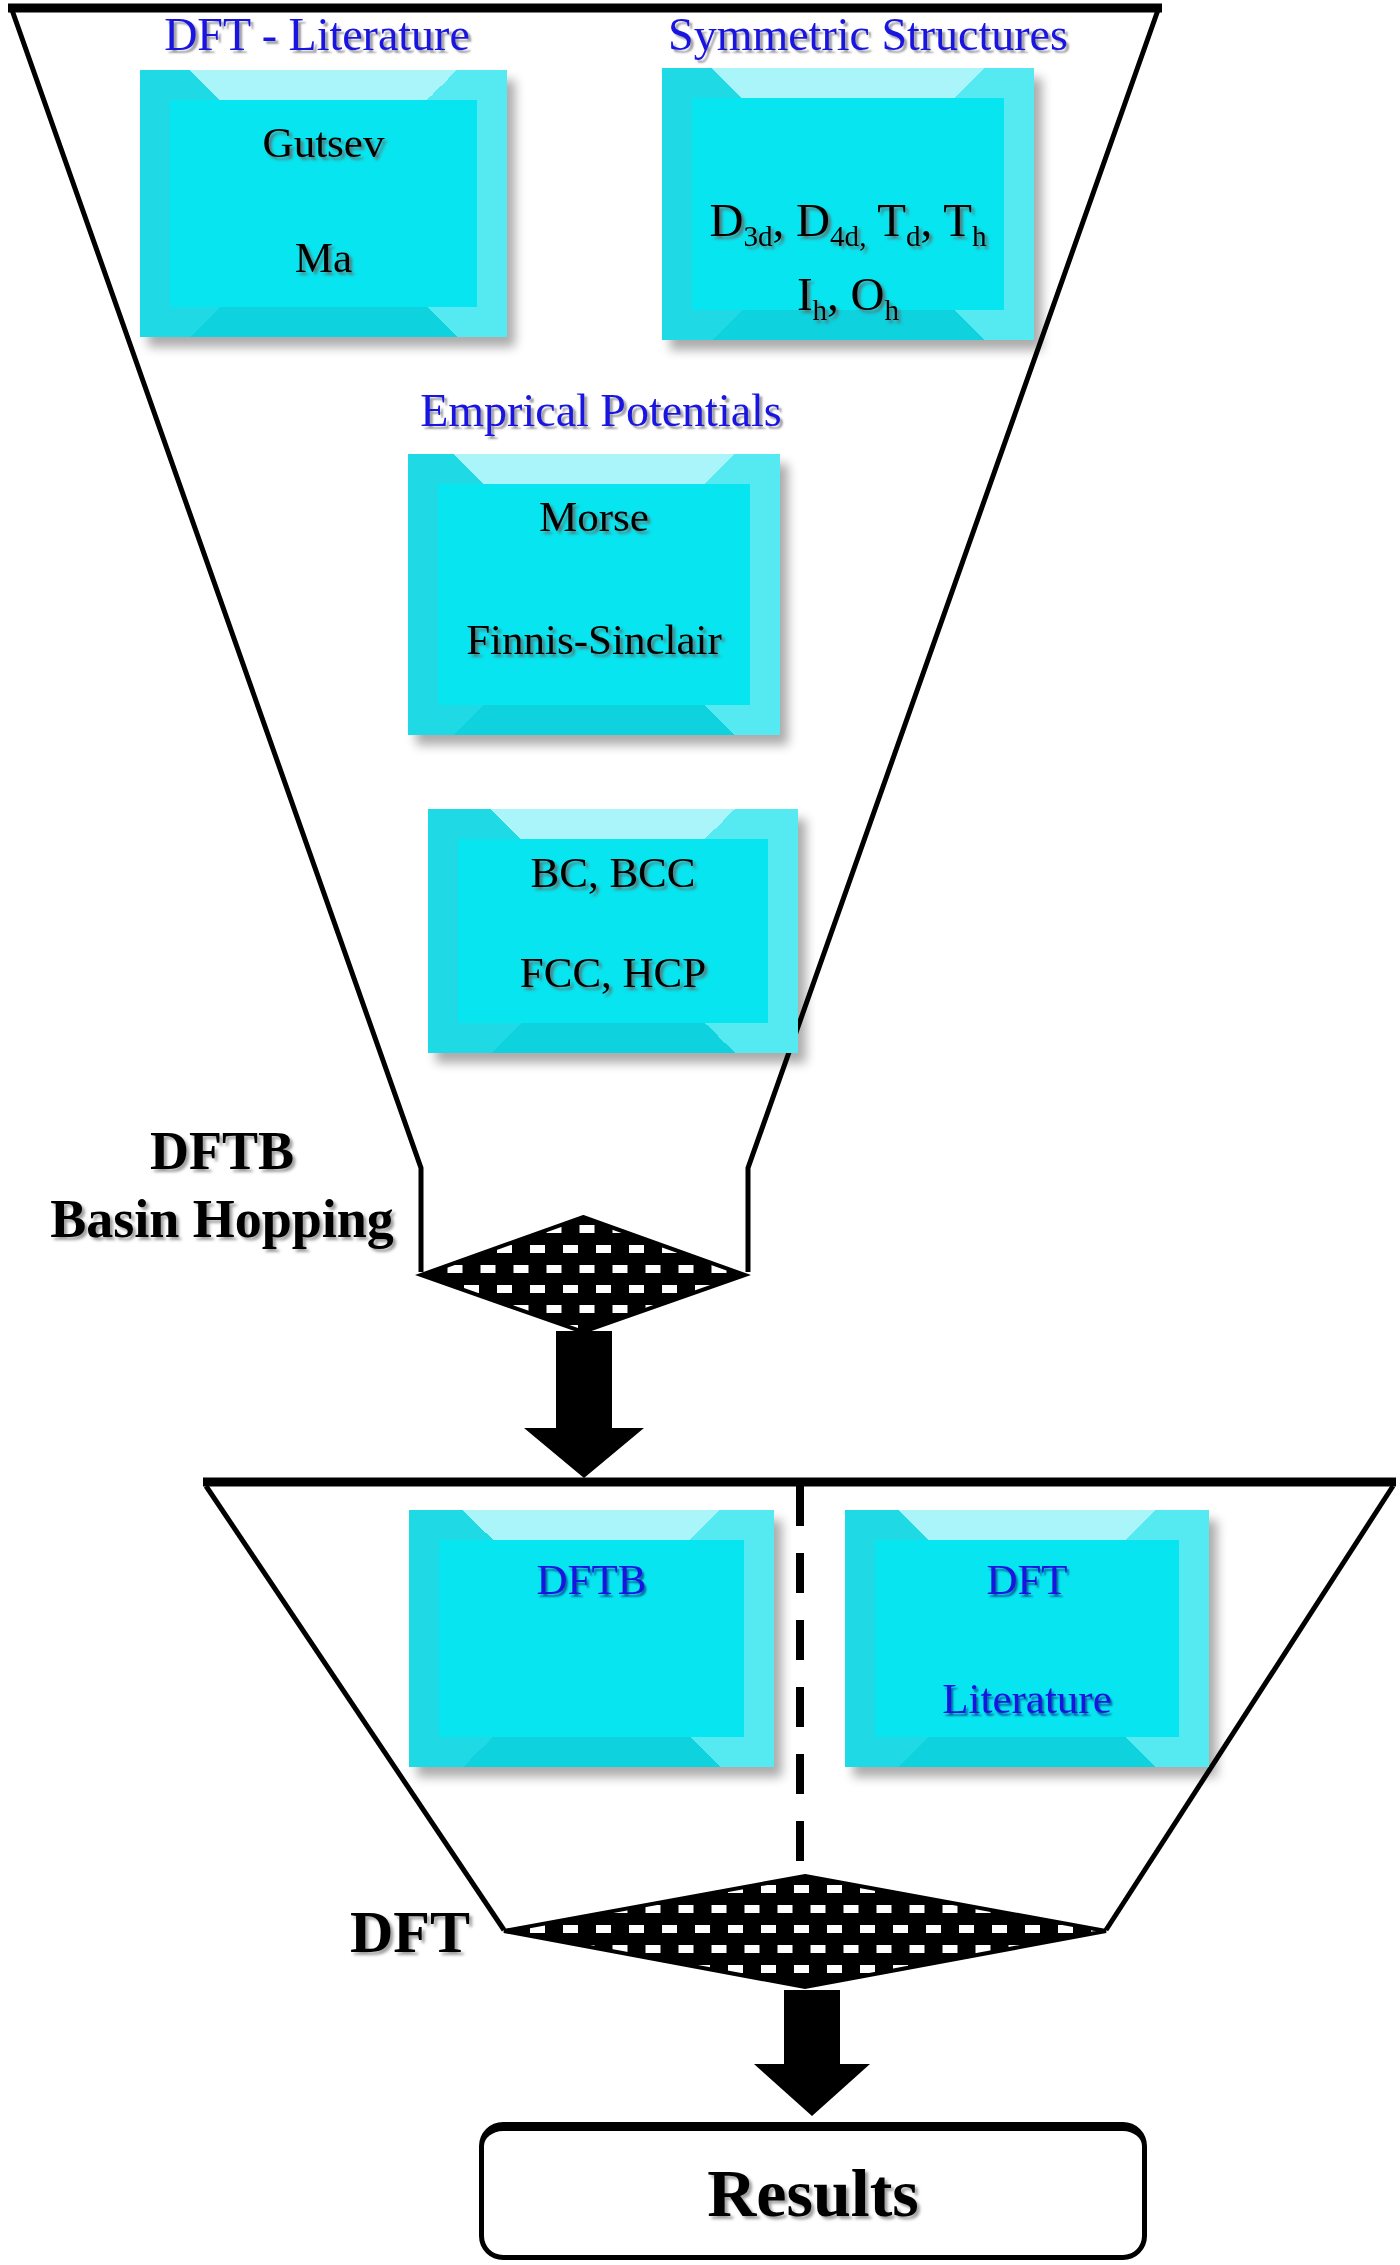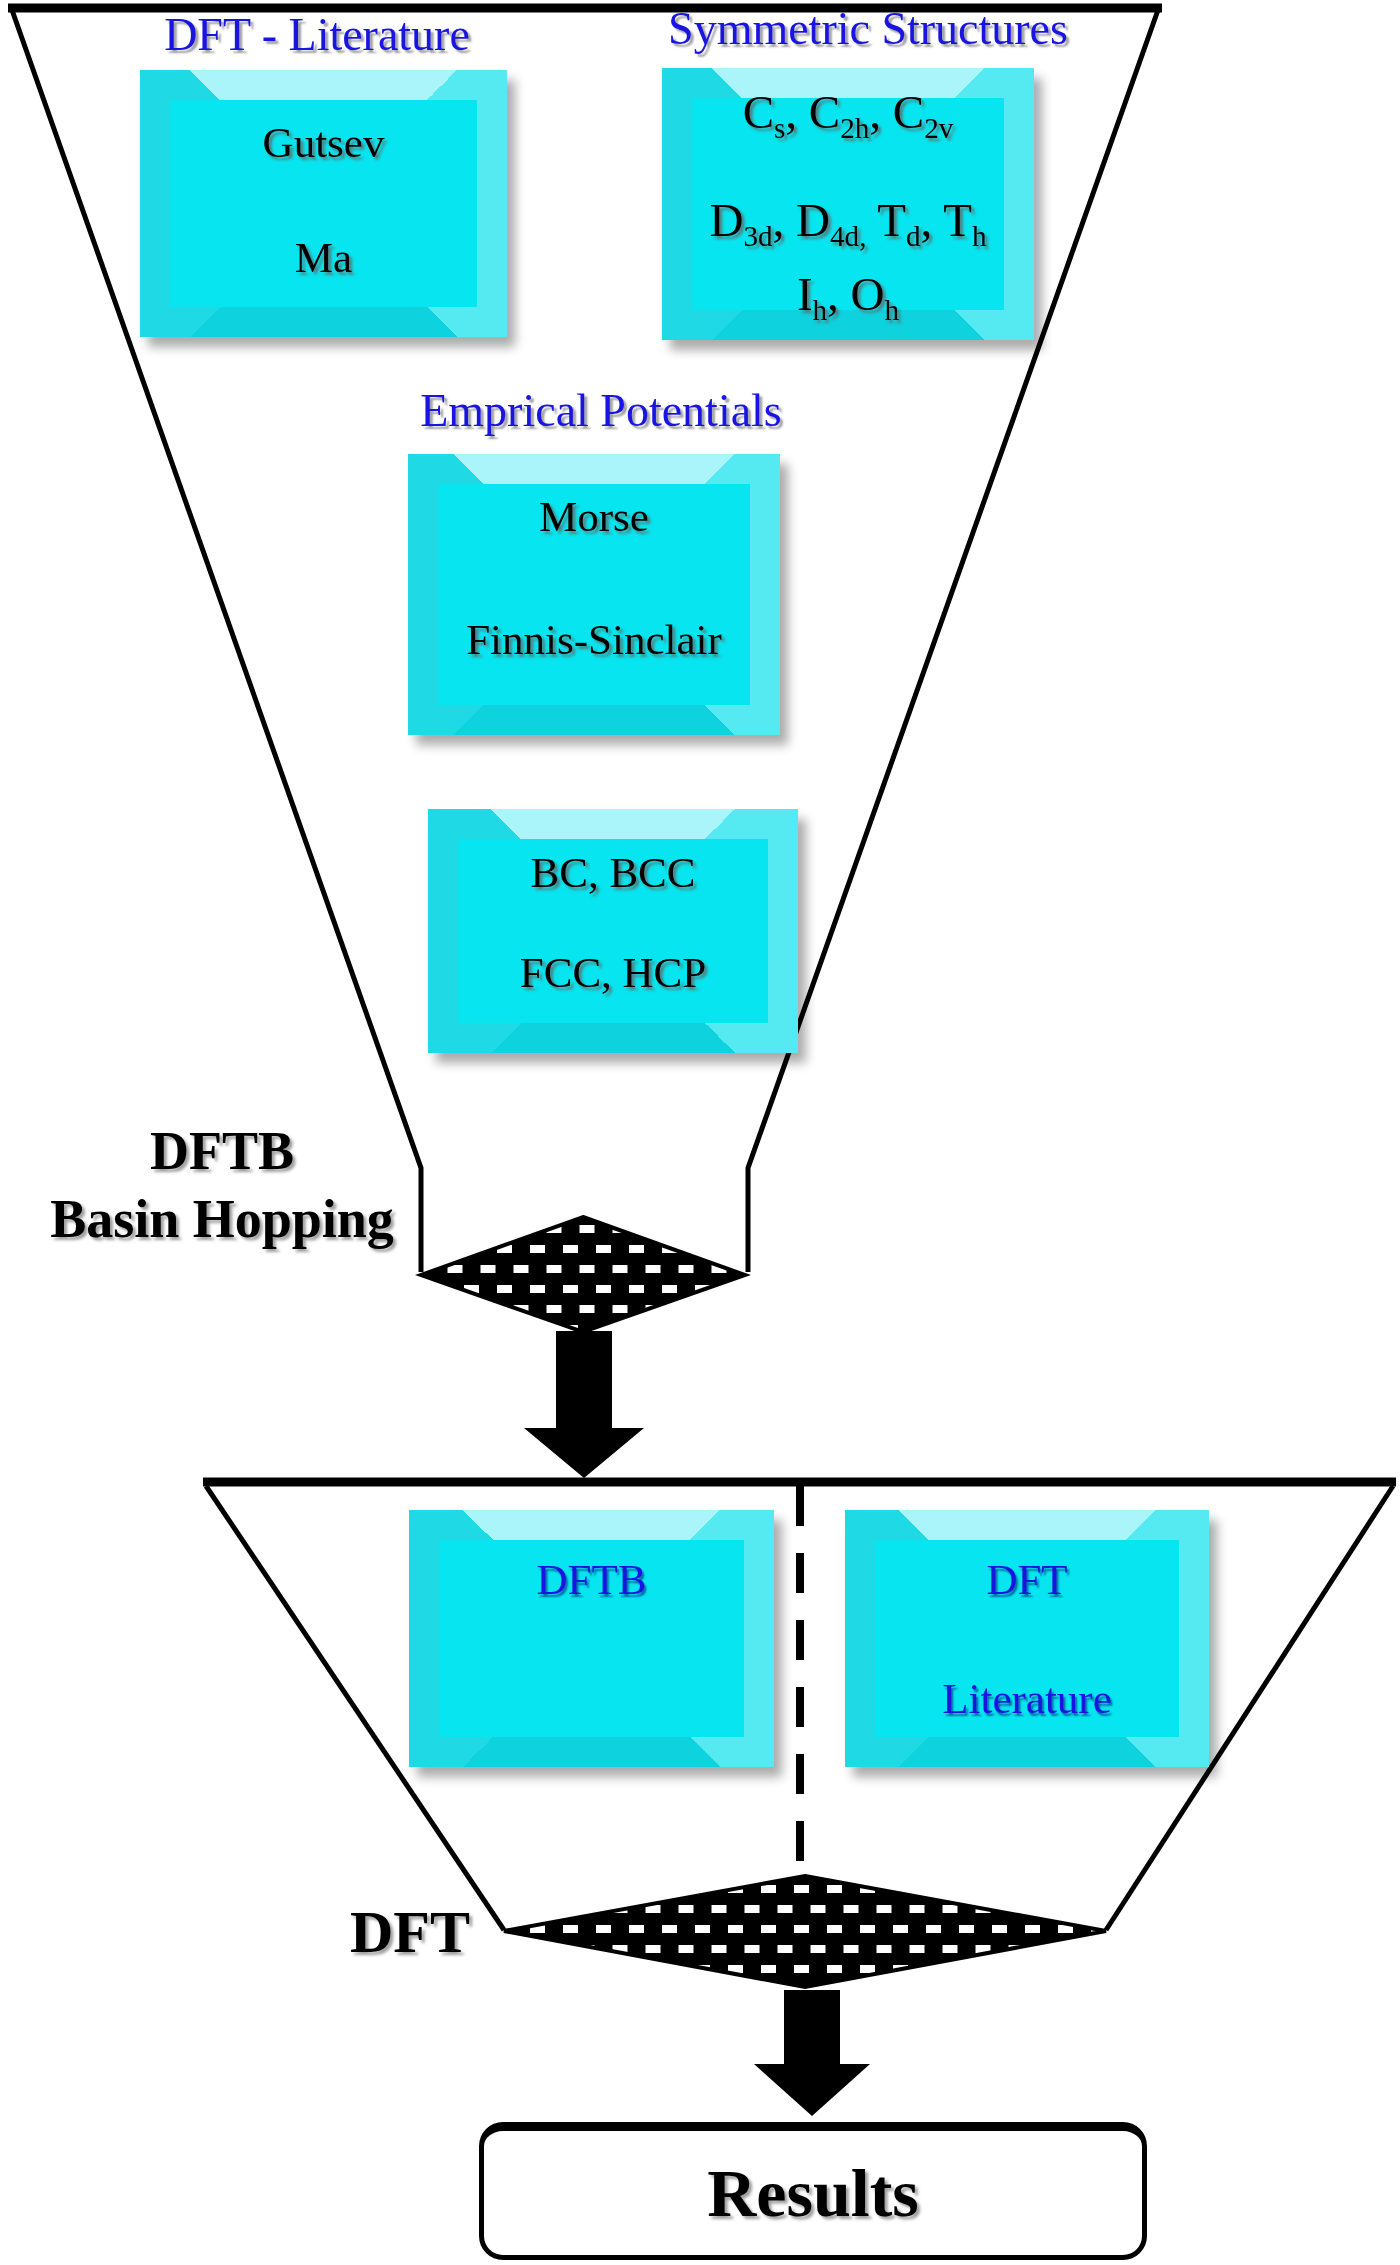--- a/index.html
+++ b/index.html
@@ -83,21 +83,21 @@
 
   
   #box-literature{left:140px;top:70px;width:367px;height:267px;}
   #box-symmetric{left:662px;top:68px;width:372px;height:272px;}
   #box-empirical{left:408px;top:454px;width:372px;height:281px;}
   #box-bulk{left:428px;top:809px;width:370px;height:244px;}
   #box-dftb-lowest{left:409px;top:1510px;width:365px;height:257px;}
   #box-dft-literature{left:845px;top:1510px;width:364px;height:257px;}
 
   #header-dft-literature{left:97px;top:10px;width:440px;}
-  #header-symmetric{left:588px;top:4px;width:560px;}
+  #header-symmetric{left:588px;top:10px;width:560px;}
   #header-empirical{left:381px;top:386px;width:440px;}
   #header-bulk{left:373px;top:753px;width:440px;}
 </style>
 </head>
 <body>
 
 <div class="page">
 
   <svg class="lines-svg" width="1400" height="2265" viewBox="0 0 1400 2265">
     <defs>
@@ -126,21 +126,20 @@
   <div class="heading" id="header-dft-literature">DFT - Literature</div>
   <div class="heading" id="header-symmetric">Symmetric Structures</div>
   <div class="heading" id="header-empirical">Emprical Potentials</div>
 
   <div class="cyanbox" id="box-literature">
     <div class="bline" style="top:27%">Gutsev</div>
     <div class="bline" style="top:70%">Ma</div>
   </div>
 
   <div class="cyanbox smalltext" id="box-symmetric">
-    <div class="bline" style="top:16%">C<sub>s</sub>, C<sub>2h</sub>, C<sub>2v</sub></div>
     <div class="bline" style="top:56%">D<sub>3d</sub>, D<sub>4d,</sub> T<sub>d</sub>, T<sub>h</sub></div>
     <div class="bline" style="top:83%">I<sub>h</sub>, O<sub>h</sub></div>
   </div>
 
   <div class="cyanbox" id="box-empirical">
     <div class="bline" style="top:22%">Morse</div>
     <div class="bline" style="top:66%">Finnis-Sinclair</div>
   </div>
 
   <div class="cyanbox" id="box-bulk">

